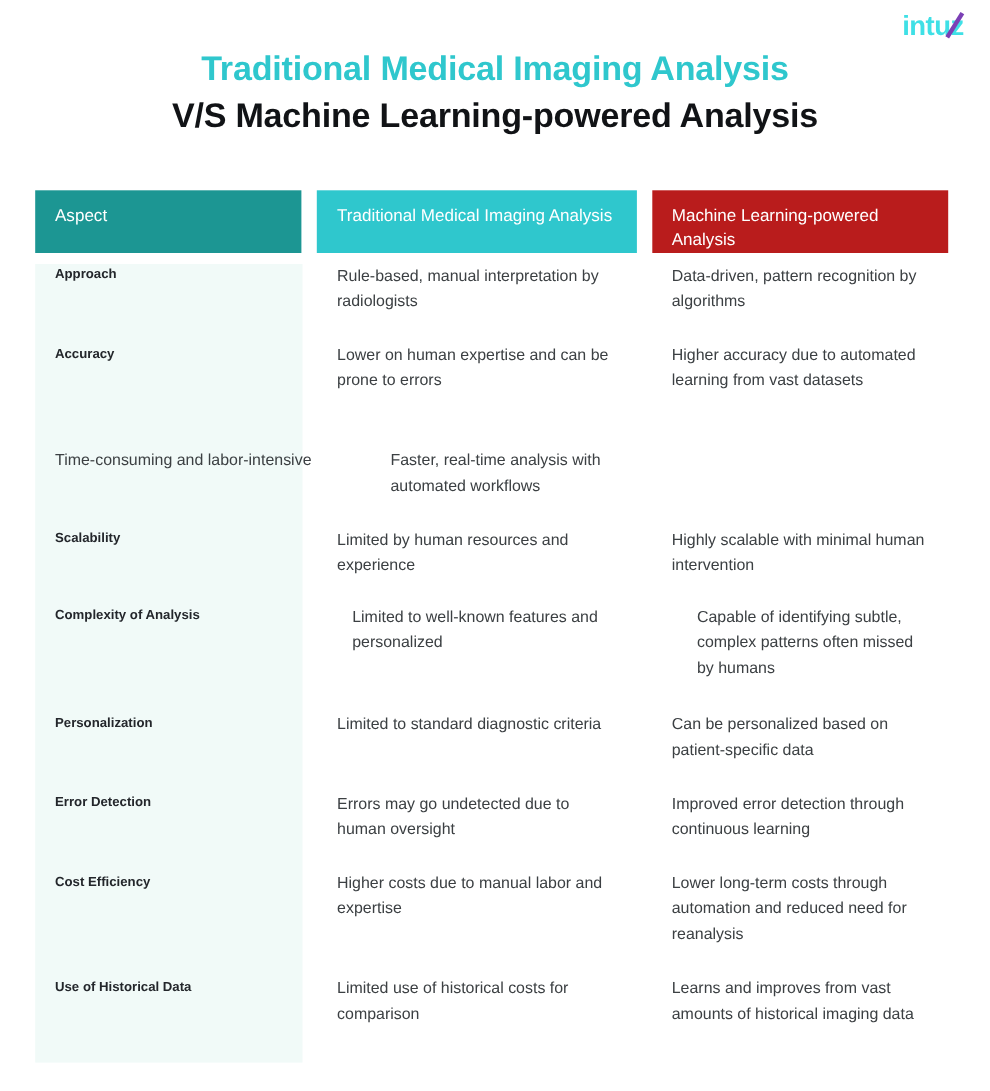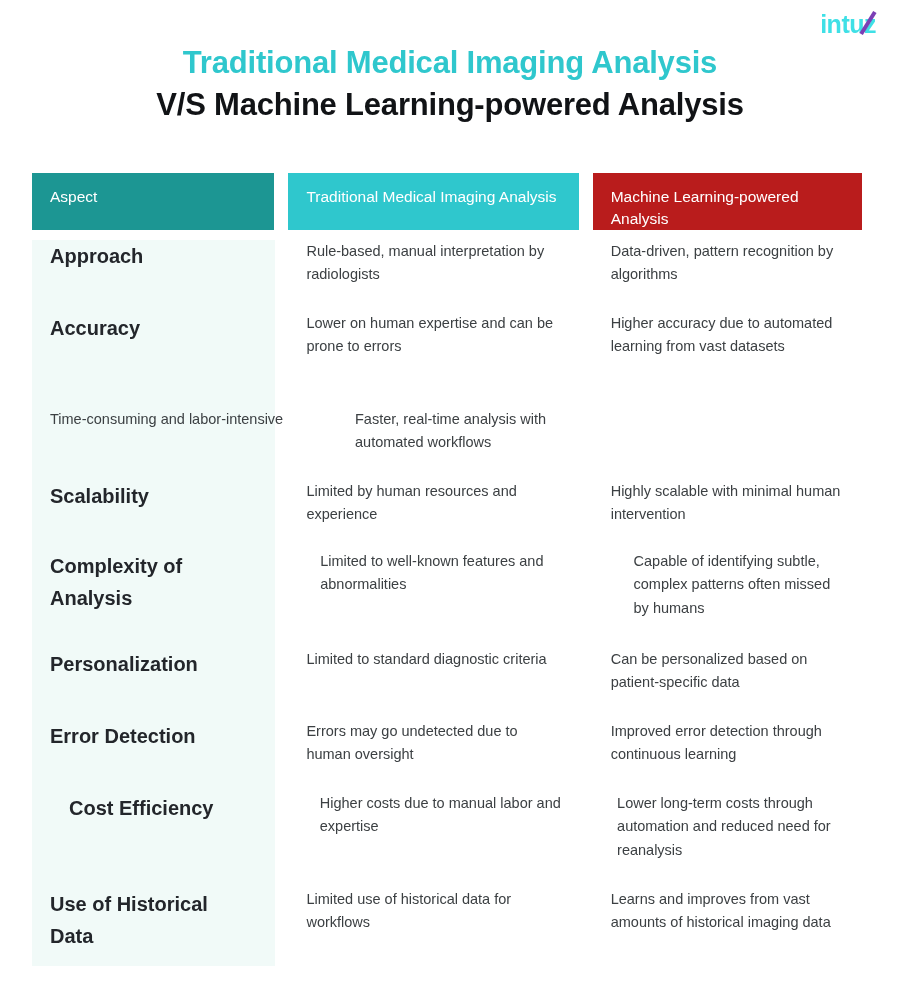--- a/index.html
+++ b/index.html
@@ -141,34 +141,34 @@
   .cell {
     padding: 0 18px;
     font-size: 14.5px;
     line-height: 1.62;
     color: #3c4043;
   }
   .cell-aspect {
     width: 243px;
     font-weight: 700;
     color: #23262b;
-    font-size: 20px;
+    font-size: 12px;
   }
   .cell-c2 { width: 291px; }
   .cell-c3 { width: 270px; }
 
   
   .row-h1 { height: 72px; }
   .row-h2 { height: 96px; }
   .row-h3 { height: 72px; }
   .row-h4 { height: 70px; }
   .row-h5 { height: 98px; gap: 48px; }
   .row-h6 { height: 72px; }
   .row-h7 { height: 72px; }
-  .row-h8 { height: 96px; padding-left: 19px; }
+  .row-h8 { height: 96px; }
   .row-h9 { height: 78px; justify-content: center; }
 </style>
 </head>
 <body>
 
 <div class="page">
 
   <div class="logo">
     <span class="logo-text">intu</span>
     <span class="logo-z">
@@ -213,21 +213,21 @@
         </div>
 
         <div class="row row-h4">
           <div class="cell cell-aspect">Scalability</div>
           <div class="cell cell-c2">Limited by human resources and experience</div>
           <div class="cell cell-c3">Highly scalable with minimal human intervention</div>
         </div>
 
         <div class="row row-h5">
           <div class="cell cell-aspect">Complexity of Analysis</div>
-          <div class="cell cell-c2">Limited to well-known features and abnormalities</div>
+          <div class="cell cell-c2">Limited to well-known features and personalized</div>
           <div class="cell cell-c3">Capable of identifying subtle, complex patterns often missed by humans</div>
         </div>
 
         <div class="row row-h6">
           <div class="cell cell-aspect">Personalization</div>
           <div class="cell cell-c2">Limited to standard diagnostic criteria</div>
           <div class="cell cell-c3">Can be personalized based on patient-specific data</div>
         </div>
 
         <div class="row row-h7">
@@ -237,20 +237,20 @@
         </div>
 
         <div class="row row-h8">
           <div class="cell cell-aspect">Cost Efficiency</div>
           <div class="cell cell-c2">Higher costs due to manual labor and expertise</div>
           <div class="cell cell-c3">Lower long-term costs through automation and reduced need for reanalysis</div>
         </div>
 
         <div class="row row-h9">
           <div class="cell cell-aspect">Use of Historical Data</div>
-          <div class="cell cell-c2">Limited use of historical data for workflows</div>
+          <div class="cell cell-c2">Limited use of historical costs for comparison</div>
           <div class="cell cell-c3">Learns and improves from vast amounts of historical imaging data</div>
         </div>
 
       </div>
     </div>
   </div>
 </div>
 
 </body></html>

